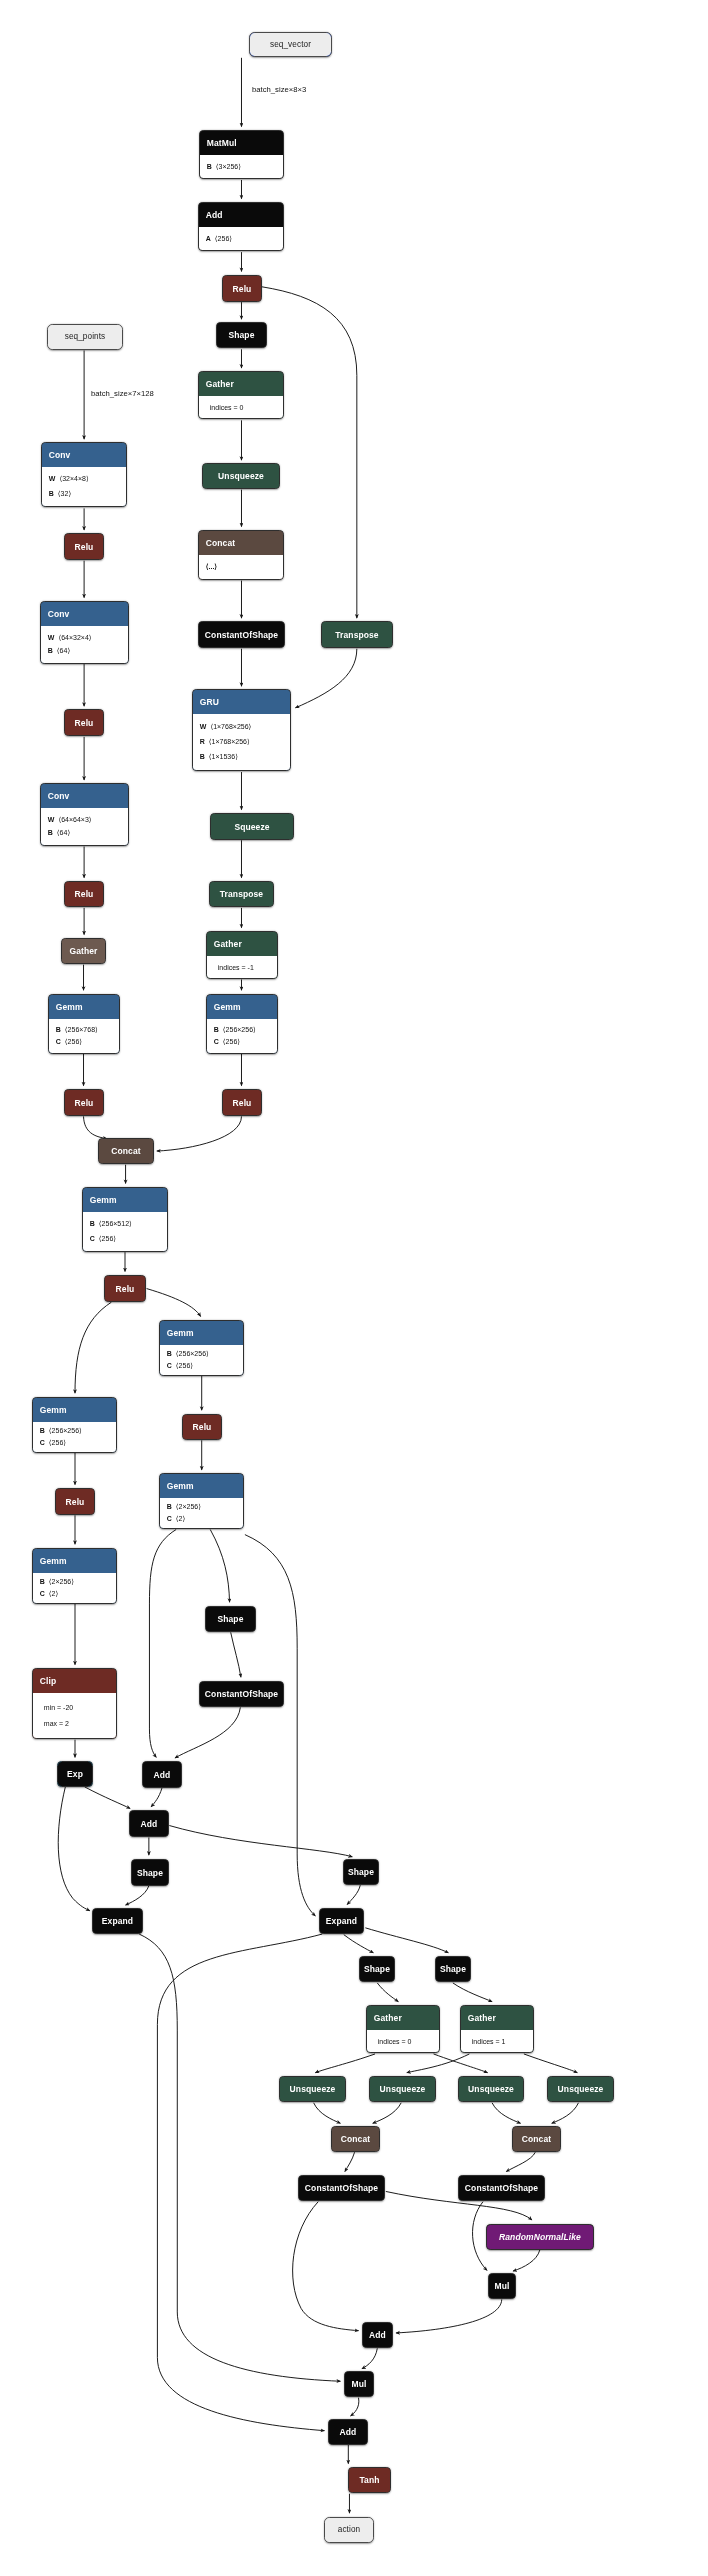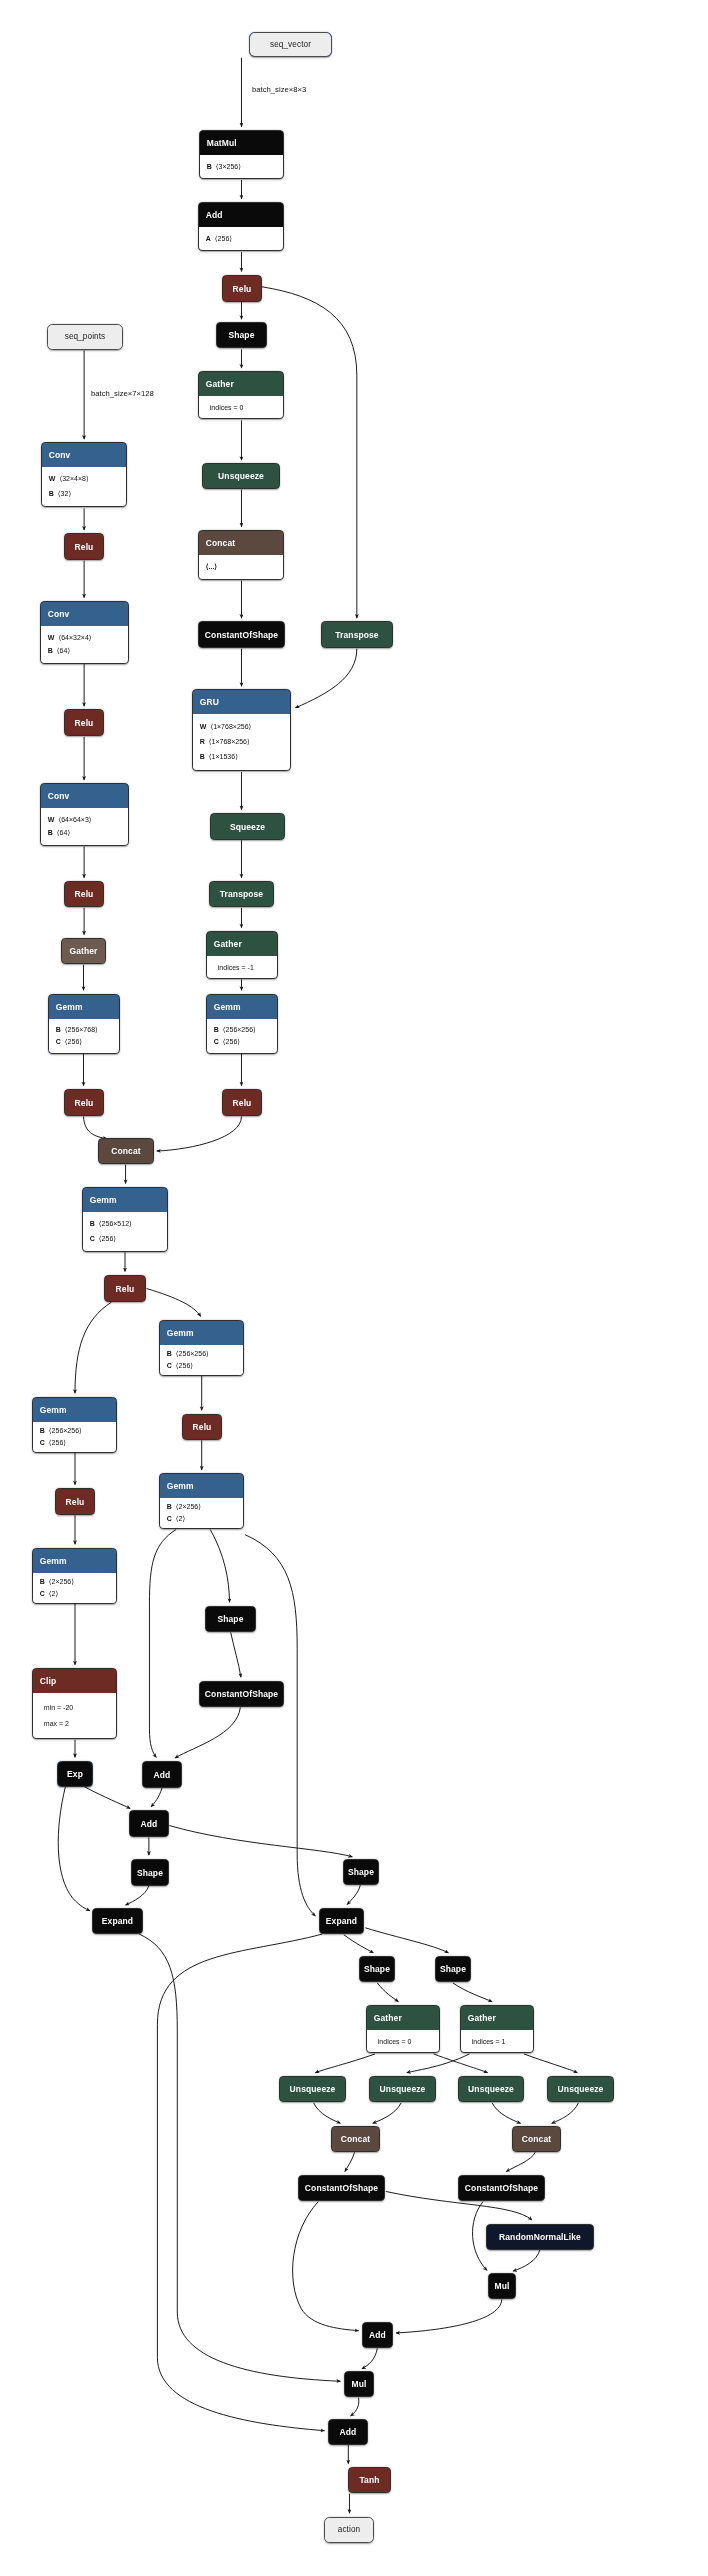--- a/index.html
+++ b/index.html
@@ -172,21 +172,21 @@
       <div class="node split" style="left: 192px; top: 689px; width: 99px; height: 82px; background: rgb(53, 97, 142);">
         <div class="hdr" style="background: rgb(53, 97, 142);">
           <span>GRU</span>
         </div>
         <div class="body">
           <div class="attr"><span class="k">W</span><span class="v">⟨1×768×256⟩</span></div>
           <div class="attr"><span class="k">R</span><span class="v">⟨1×768×256⟩</span></div>
           <div class="attr"><span class="k">B</span><span class="v">⟨1×1536⟩</span></div>
         </div>
       </div>
-      <div class="node single" style="left: 210px; top: 813px; width: 75px; height: 27px; background: rgb(46, 82, 66);">
+      <div class="node single" style="left: 210px; top: 813px; width: 84px; height: 27px; background: rgb(46, 82, 66);">
         <div class="hdr" style="background: rgb(46, 82, 66);">
           <span>Squeeze</span>
         </div>
       </div>
       <div class="node single" style="left: 209px; top: 881px; width: 65px; height: 26px; background: rgb(46, 82, 66);">
         <div class="hdr" style="background: rgb(46, 82, 66);">
           <span>Transpose</span>
         </div>
       </div>
       <div class="node split" style="left: 206px; top: 931px; width: 72px; height: 48px; background: rgb(46, 82, 66);">
@@ -456,21 +456,21 @@
         <div class="hdr" style="background: rgb(10, 10, 10);">
           <span>ConstantOfShape</span>
         </div>
       </div>
       <div class="node single" style="left: 458px; top: 2175px; width: 87px; height: 26px; background: rgb(10, 10, 10);">
         <div class="hdr" style="background: rgb(10, 10, 10);">
           <span>ConstantOfShape</span>
         </div>
       </div>
       <div class="node single" style="left: 486px; top: 2224px; width: 108px; height: 26px; background: rgb(10, 10, 10);">
-        <div class="hdr" style="background: #0f172a;">
+        <div class="hdr" style="background: #701a75; font-style: italic;">
           <span>RandomNormalLike</span>
         </div>
       </div>
       <div class="node single" style="left: 488px; top: 2273px; width: 28px; height: 26px; background: rgb(10, 10, 10);">
         <div class="hdr" style="background: rgb(10, 10, 10);">
           <span>Mul</span>
         </div>
       </div>
       <div class="node single" style="left: 362px; top: 2322px; width: 31px; height: 26px; background: rgb(10, 10, 10);">
         <div class="hdr" style="background: rgb(10, 10, 10);">

